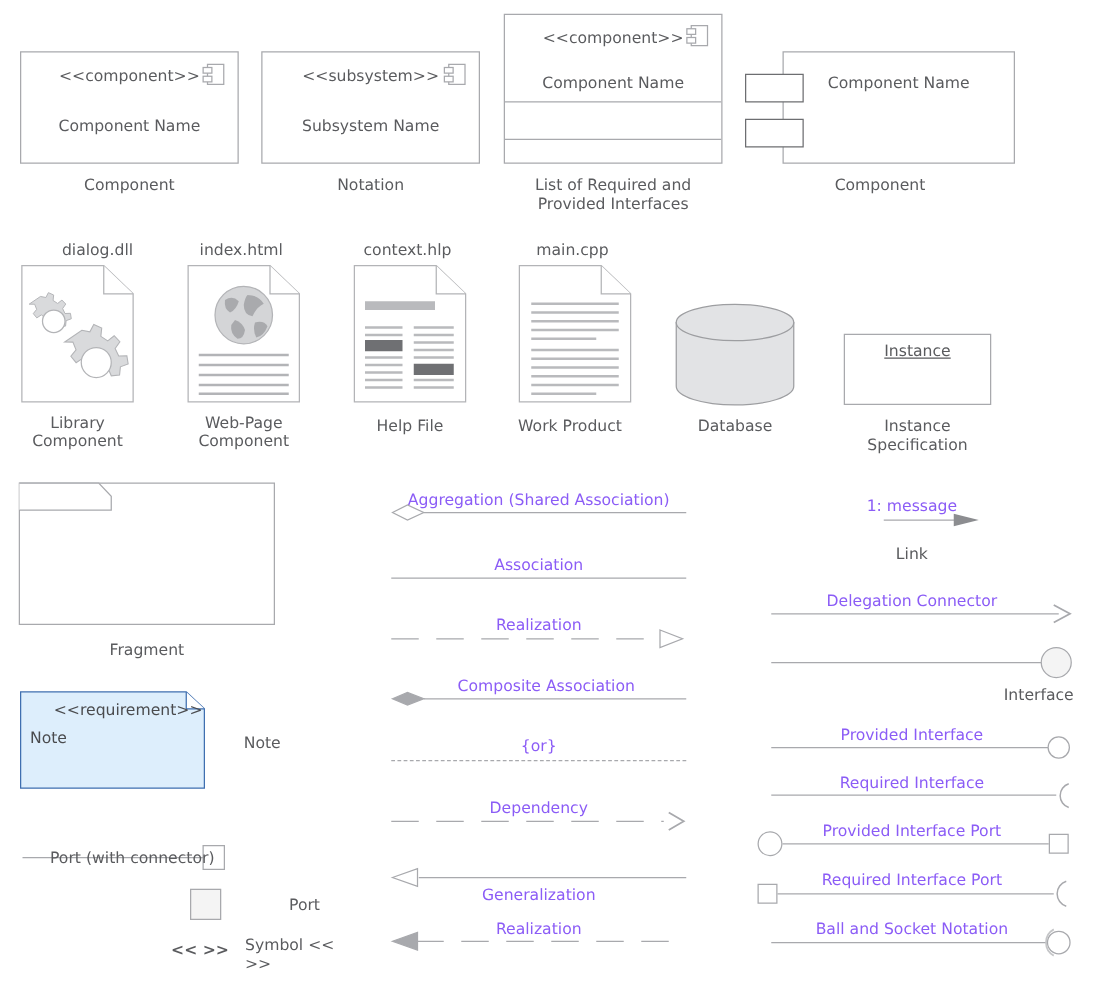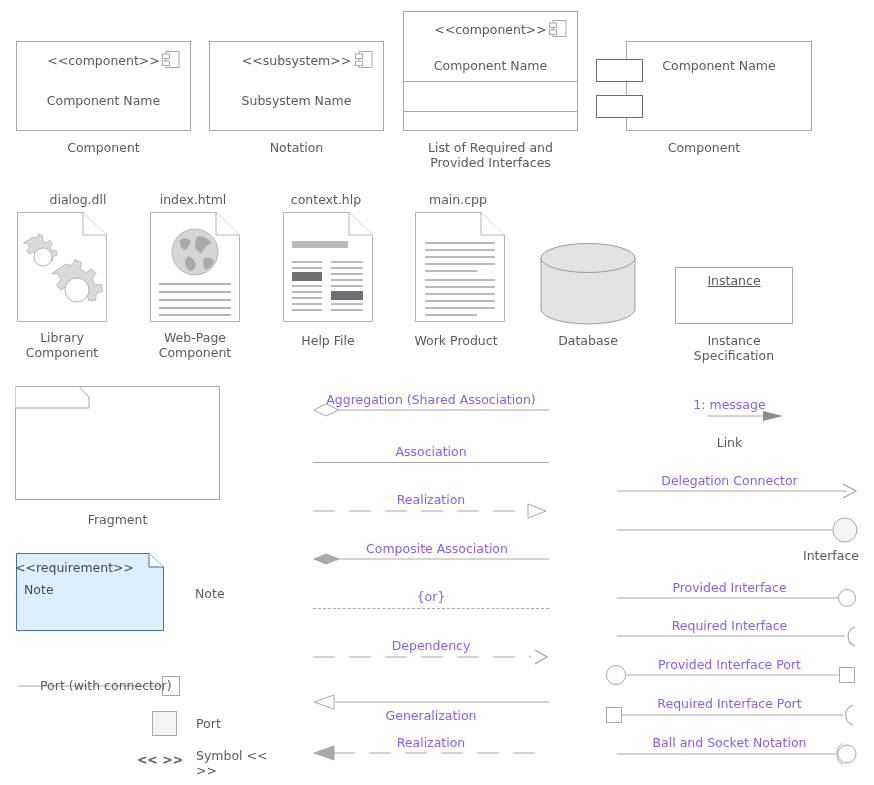--- a/index.html
+++ b/index.html
@@ -237,34 +237,34 @@
     </svg>
   </div>
   <div class="lbl" style="left:15px;top:512px;width:205px;">Fragment</div>
 
   <div class="abs" style="left:16px;top:553px;">
     <svg width="148" height="78" viewBox="0 0 148 78">
       <path d="M0.5 0.5 H133 L147.5 14 V77.5 H0.5 Z" fill="#ddeefc" stroke="#3f6fb0" stroke-width="1"></path>
       <path d="M133 0.5 V14 H147.5" fill="#ffffff" stroke="#3f6fb0" stroke-width="1"></path>
     </svg>
   </div>
-  <div class="note-txt" style="left:15px;top:560px;">&lt;&lt;requirement&gt;&gt;</div>
+  <div class="note-txt" style="left:43px;top:560px;">&lt;&lt;requirement&gt;&gt;</div>
   <div class="note-txt" style="left:24px;top:582px;">Note</div>
   <div class="lbl lbl-left" style="left:195px;top:586px;width:80px;">Note</div>
 
   <div class="abs" style="left:18px;top:676px;width:162px;height:20px;">
     <svg width="162" height="20" viewBox="0 0 162 20">
       <line x1="0" y1="10" x2="145" y2="10" stroke="#a8a9ad" stroke-width="1"></line>
       <rect x="144.5" y="0.5" width="17" height="19" fill="#fff" stroke="#a8a9ad" stroke-width="1"></rect>
     </svg>
   </div>
   <div class="lbl lbl-left" style="left:40px;top:678px;width:180px;">Port (with connector)</div>
 
   <div class="sq" style="left:152px;top:711px;width:25px;height:25px;"></div>
-  <div class="lbl lbl-left" style="left:196px;top:716px;width:60px;">Port</div>
+  <div class="lbl lbl-left" style="left:196px;top:716px;width:60px;text-align:right;">Port</div>
 
   <div class="lbl" style="left:130px;top:752px;width:60px;font-weight:bold;">&lt;&lt; &gt;&gt;</div>
   <div class="lbl lbl-left" style="left:196px;top:748px;width:80px;">Symbol &lt;&lt;
 &gt;&gt;</div>
 
   <div class="conn-label" style="left:313px;top:392px;width:236px;">Aggregation (Shared Association)</div>
   <div class="abs" style="left:313px;top:402px;">
     <svg width="236" height="16" viewBox="0 0 236 16">
       <line x1="26" y1="8" x2="236" y2="8" stroke="#a8a9ad" stroke-width="1"></line>
       <polygon points="1,8 13,2 26,8 13,14" fill="#ffffff" stroke="#a8a9ad" stroke-width="1"></polygon>

